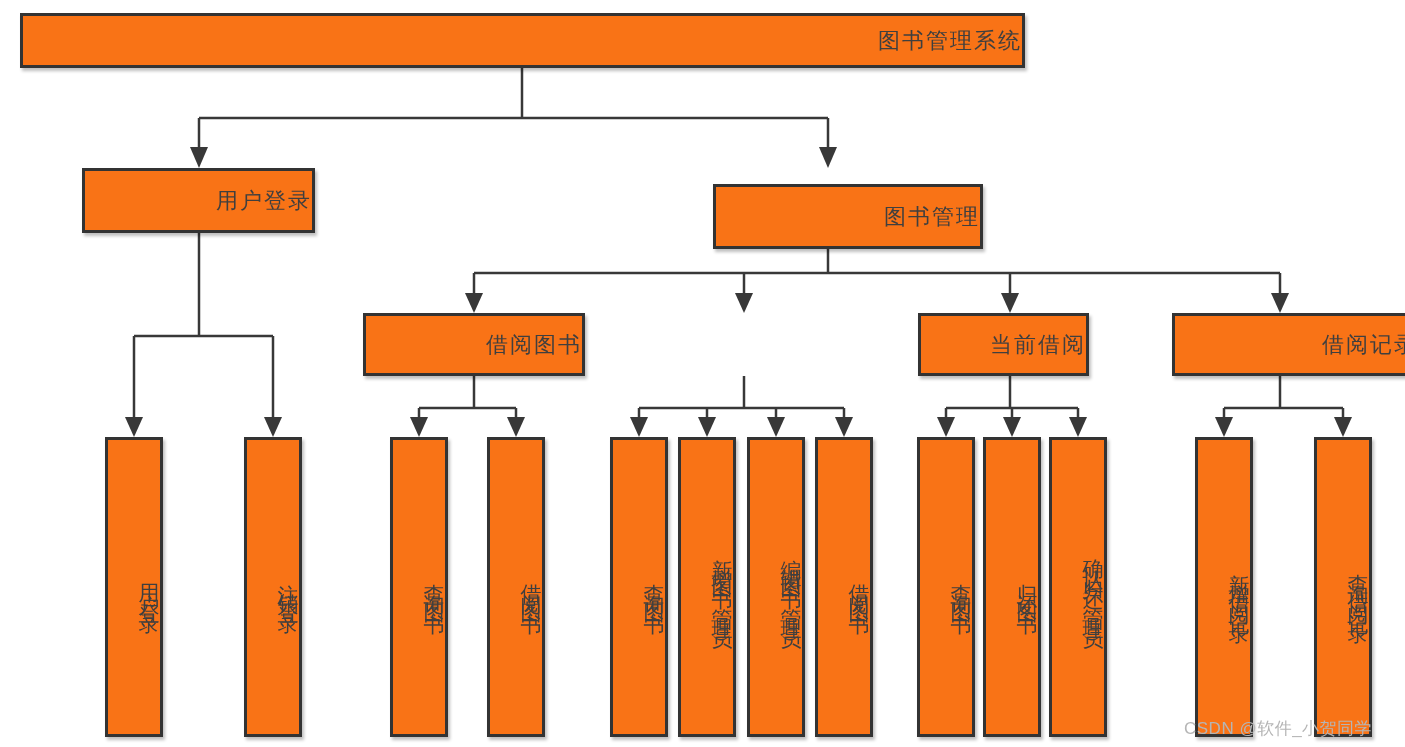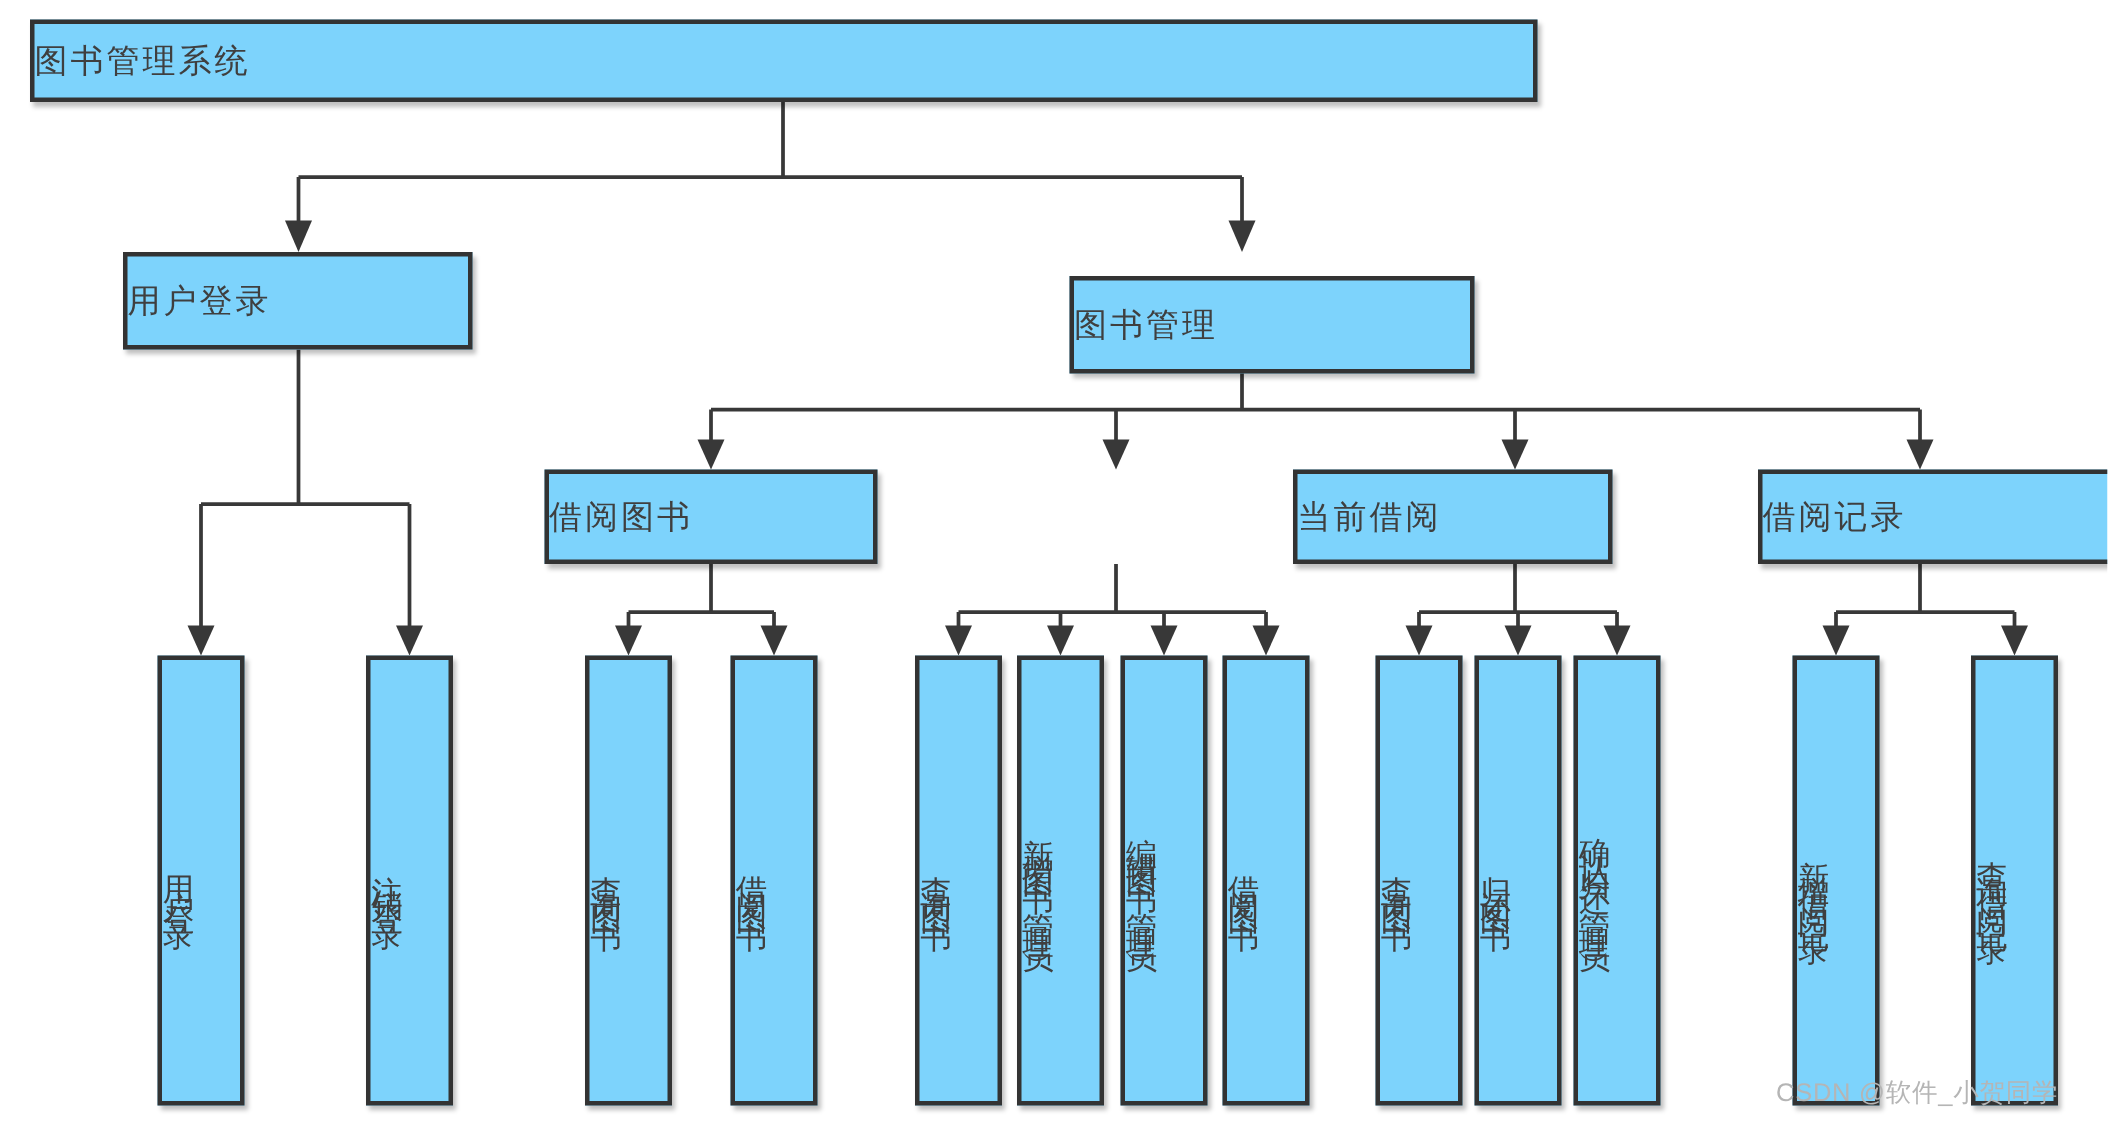--- a/index.html
+++ b/index.html
@@ -18,37 +18,37 @@
   .connectors {
     position: absolute;
     left: 0;
     top: 0;
     width: 1405px;
     height: 747px;
     pointer-events: none;
   }
   .node {
     position: absolute;
-    background: #7dd3fc;
+    background: #f97316;
     border: 3px solid #333333;
     box-sizing: border-box;
     display: flex;
     align-items: center;
-    justify-content: flex-start;
+    justify-content: flex-end;
     color: #3f3f3f;
     box-shadow: 2px 3px 3px rgba(0,0,0,0.25);
     z-index: 2;
   }
   .hnode { font-size: 22px; letter-spacing: 2px; }
   .root  { left: 20px;  top: 13px;  width: 1005px; height: 55px; }
   .b-user{ left: 82px;  top: 168px; width: 233px;  height: 65px; }
   .b-book{ left: 713px; top: 184px; width: 270px;  height: 65px; }
   .g1 { left: 363px;  top: 313px; width: 222px; height: 63px; }
   .g2 { left: 633px;  top: 313px; width: 222px; height: 63px; }
-  .g3 { left: 862px;  top: 313px; width: 213px; height: 63px; }
+  .g3 { left: 918px;  top: 313px; width: 171px; height: 63px; }
   .g4 { left: 1172px; top: 313px; width: 249px; height: 63px; }
   .leaf {
     top: 437px;
     width: 58px;
     height: 300px;
   }
   .leaf span {
     writing-mode: vertical-rl;
     text-orientation: mixed;
     font-size: 21px;

